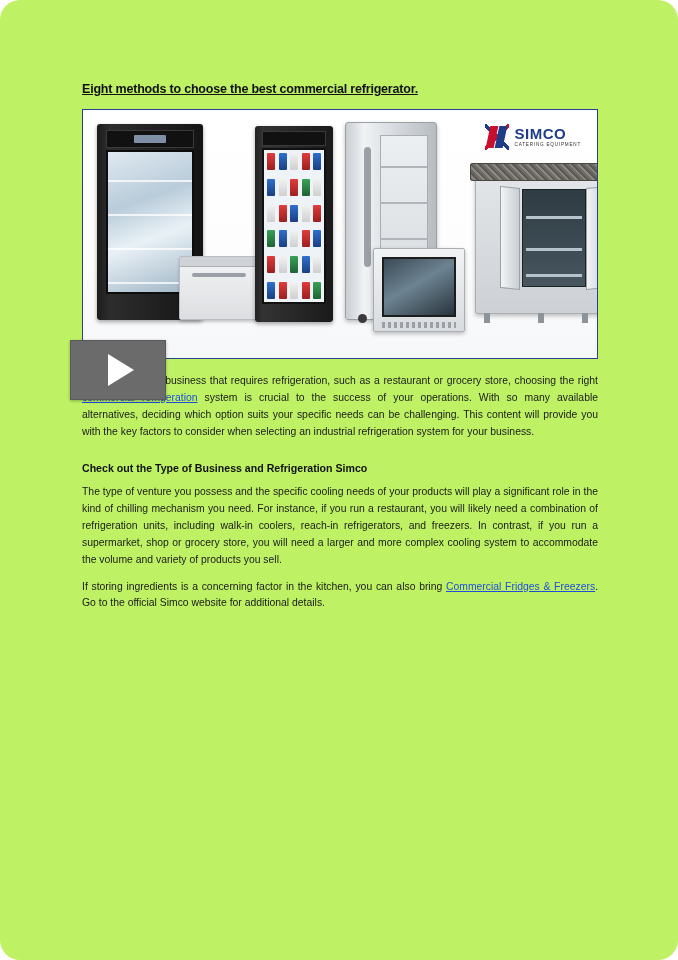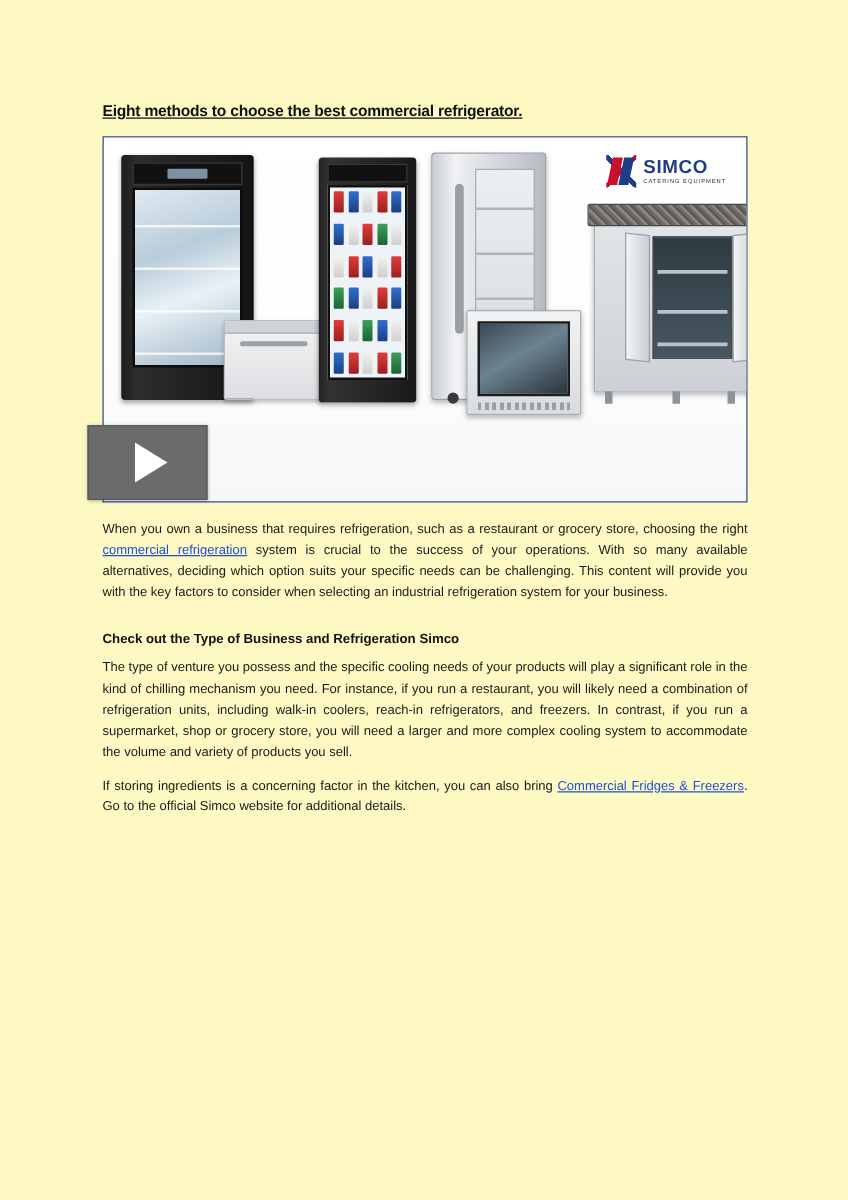--- a/index.html
+++ b/index.html
@@ -11,41 +11,42 @@
     width: 678px;
     height: 960px;
     position: relative;
     font-family: "Liberation Sans", sans-serif;
     color: #1a1a1a;
     overflow: hidden;
   }
   .page {
     position: absolute;
     inset: 0;
-    background: #fef9c3;
+    background: #bef264;
+    border-radius: 20px;
   }
   .content {
     position: absolute;
     left: 82px;
     top: 82px;
     width: 516px;
   }
   .doc-title {
     font-size: 12.5px;
     font-weight: bold;
     letter-spacing: -0.2px;
     text-decoration: underline;
     color: #111111;
     margin: 0 0 12px 0;
     line-height: 1.2;
   }
   .hero {
     position: relative;
     width: 516px;
-    height: 293px;
+    height: 250px;
     border: 1px solid #2b3f8f;
     box-sizing: border-box;
     background: #ffffff;
     overflow: hidden;
     margin-bottom: 4px;
   }
   .hero-inner {
     position: absolute;
     inset: 0;
     background: linear-gradient(180deg, #ffffff 0%, #fdfdfd 60%, #f6f7f9 100%);

